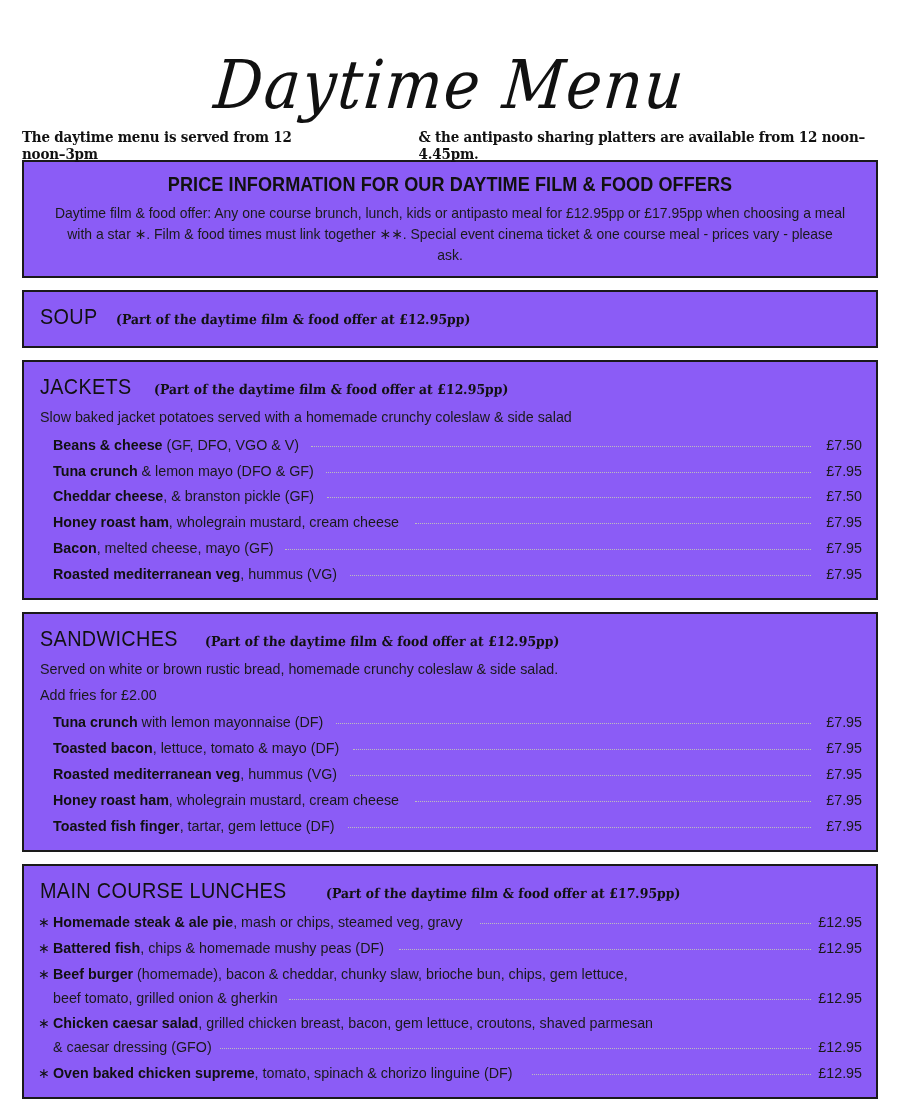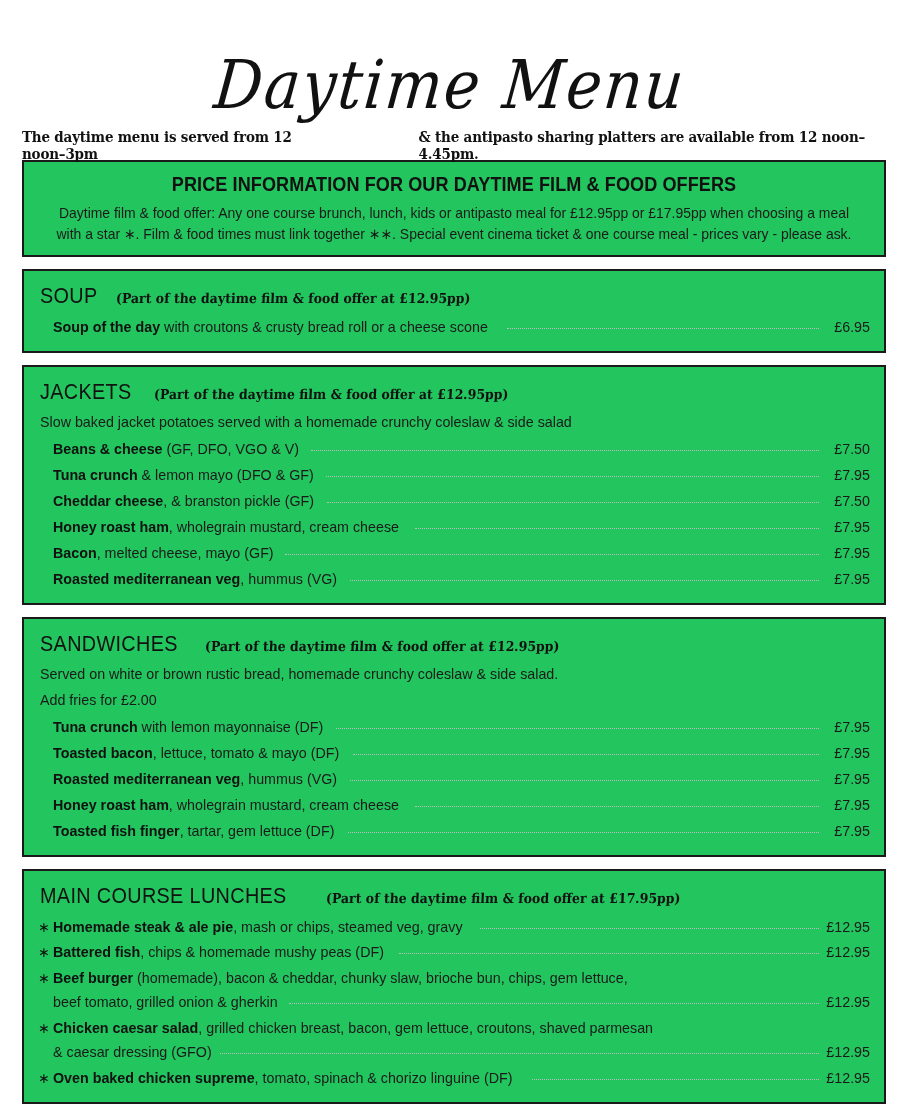--- a/index.html
+++ b/index.html
@@ -53,23 +53,23 @@
     color: #111;
     z-index: 1;
     gap: 21px;
   }
   .serve-line span { transform: scaleX(0.93); transform-origin: left center; display: inline-block; }
   .serve-line .right { transform-origin: right center; }
 
   
   .box {
     border: 2px solid #1a1a1a;
-    margin: 0 14px 12px 22px;
+    margin: 0 22px 12px 22px;
     padding: 8px 14px 10px 14px;
-    background: #22c55e;
+    background: #8b5cf6;
   }
 
   
   .price-info { padding: 10px 12px 10px 12px; }
   .price-info-head {
     text-align: center;
     font-size: 21px;
     font-weight: 700;
     letter-spacing: 0.1px;
     transform: scaleX(0.86);
@@ -185,26 +185,20 @@
     <div class="price-info-body">Daytime film &amp; food offer: Any one course brunch, lunch, kids or antipasto meal for £12.95pp or £17.95pp when choosing a meal</div>
     <div class="price-info-body">with a star ∗. Film &amp; food times must link together ∗∗. Special event cinema ticket &amp; one course meal - prices vary - please ask.</div>
   </div>
 
   <div id="sections-root">
       <div class="box">
         <div class="sec-head">
           <div class="sec-title">SOUP</div>
           <div class="sec-note">(Part of the daytime film &amp; food offer at £12.95pp)</div>
         </div>
-        <div class="row">
-          <span class="star"></span>
-          <span class="desc"><b>Soup of the day</b> with croutons &amp; crusty bread roll or a cheese scone</span>
-          <span class="leader"></span>
-          <span class="price">£6.95</span>
-        </div>
       </div>
       <div class="box">
         <div class="sec-head">
           <div class="sec-title">JACKETS</div>
           <div class="sec-note">(Part of the daytime film &amp; food offer at £12.95pp)</div>
         </div>
         <div class="sec-sub">Slow baked jacket potatoes served with a homemade crunchy coleslaw &amp; side salad</div>
         <div class="row">
           <span class="star"></span>
           <span class="desc"><b>Beans &amp; cheese</b> (GF, DFO, VGO &amp; V)</span>

